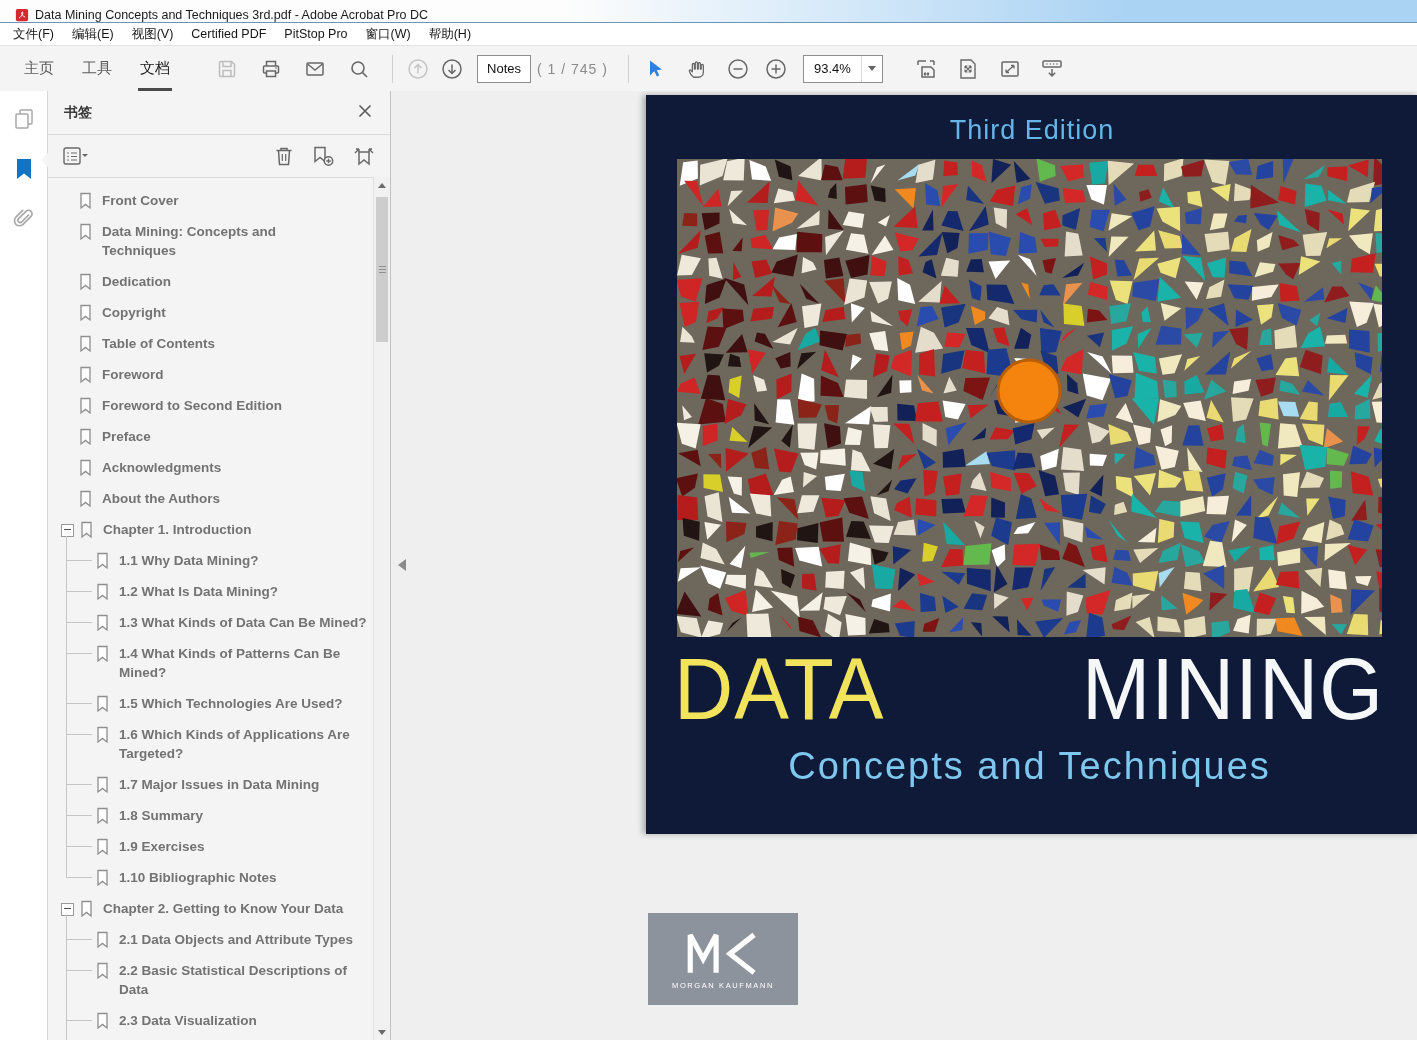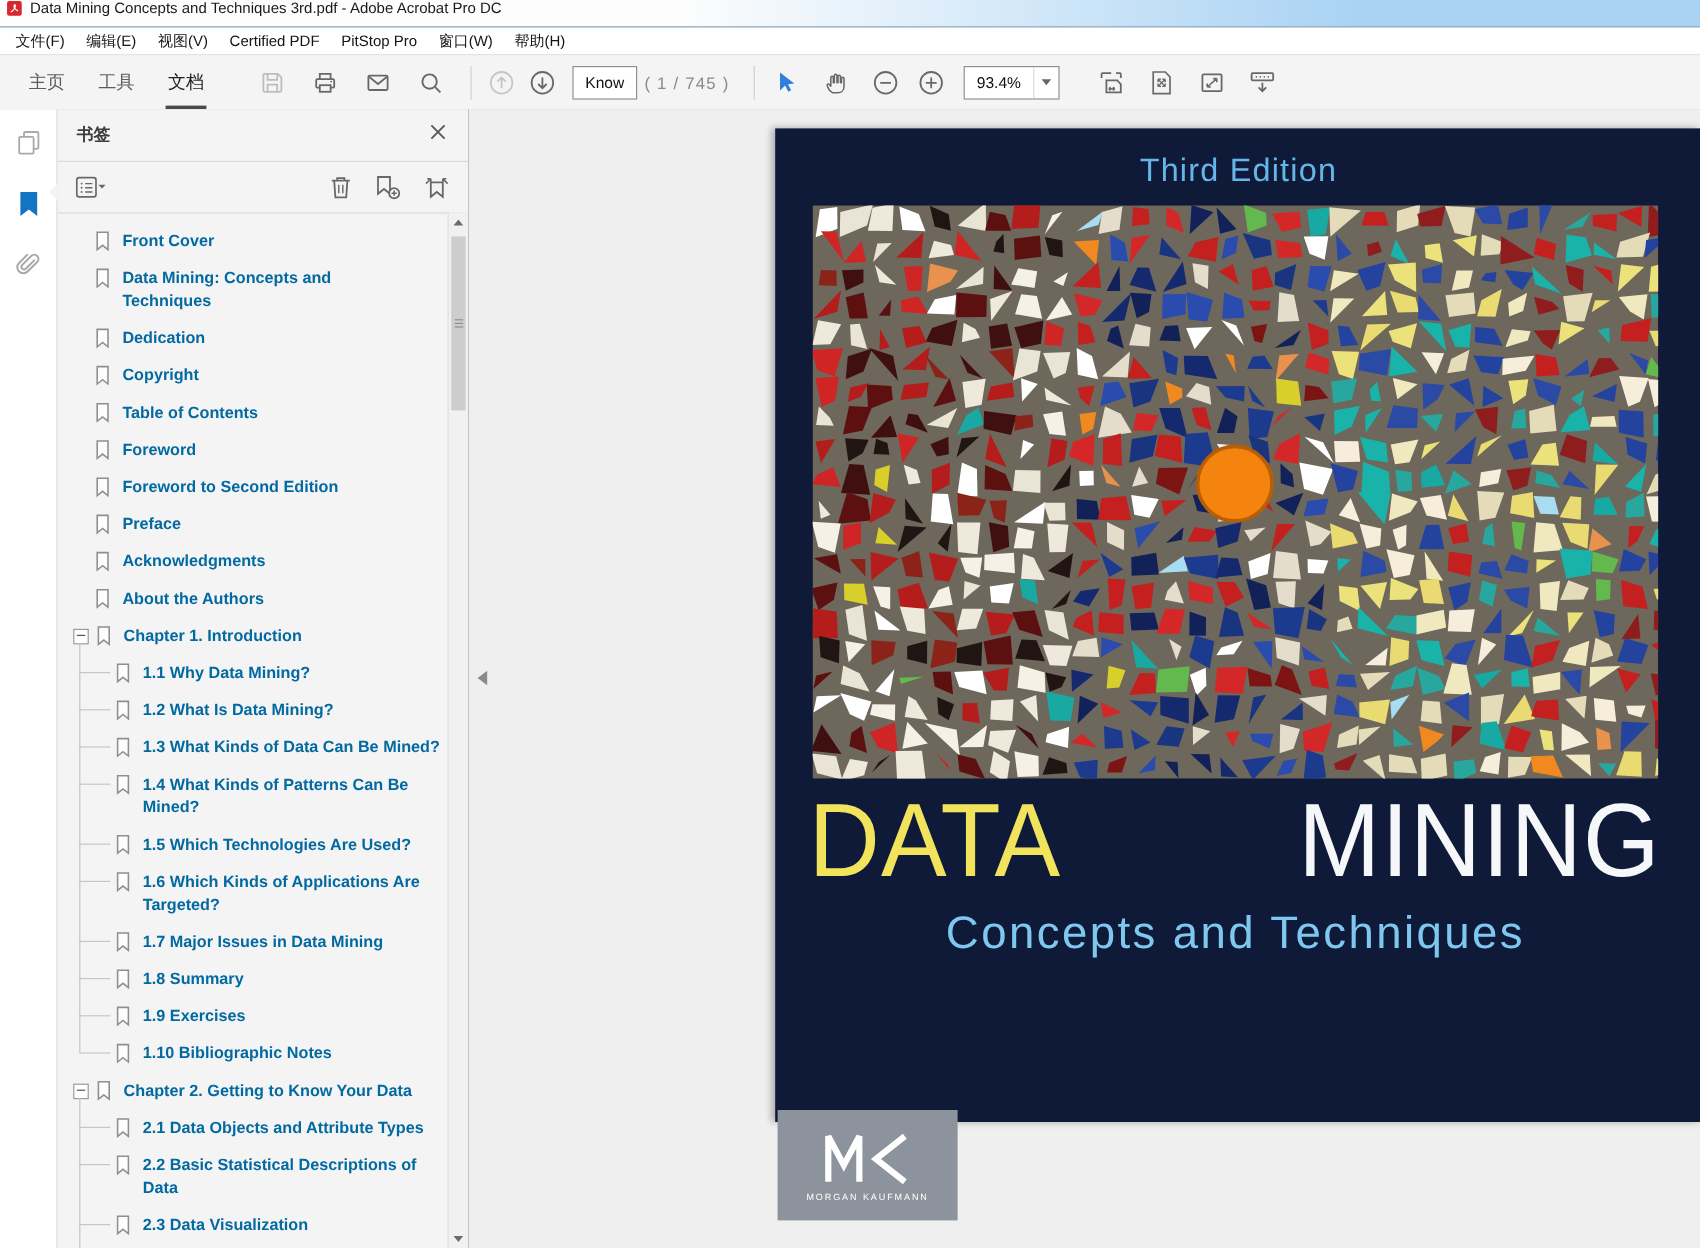--- a/index.html
+++ b/index.html
@@ -2,21 +2,21 @@
 <html style="--cover-bg: #0e1a38; --edition: #66b5e8; --title-data: #f2e35c; --title-mining: #f6f7f9; --subtitle: #7ec7ee; --publisher-box: #8d939c;"><head>
 <meta charset="utf-8">
 <style>
   html,body{margin:0;padding:0;background:#888;}
   body{width:1417px;height:1040px;overflow:hidden;position:relative;
        font-family:"Liberation Sans",sans-serif;-webkit-font-smoothing:antialiased;}
   .app{position:absolute;inset:0;background:#efefef;}
 
   
   .titlebar{height:22px;background:linear-gradient(to right,#fdfdfd 40%,#cfe6f8 62%,#a9d2f3 80%);
-    border-bottom:1px solid #6f94b4;display:flex;align-items:flex-start;padding-left:5px;}
+    border-bottom:1px solid #6f94b4;display:flex;align-items:flex-end;padding-left:15px;}
   .titlebar .wicon{width:14px;height:14px;margin-right:6px;flex:none;}
   .titlebar .wtitle{font-size:12.5px;color:#1a1a1a;}
 
   
   .menubar{height:22px;background:#ffffff;display:flex;align-items:center;padding-left:4px;}
   .menubar span{font-size:12.5px;color:#151515;padding:2px 9px;cursor:default;}
 
   
   .toolbar{height:45px;background:#f4f4f4;border-top:1px solid #e3e3e3;border-bottom:1px solid #b9b9b9;
     display:flex;align-items:center;}
@@ -48,21 +48,21 @@
   .panel{width:342px;background:#f4f4f4;border-right:1px solid #c2c2c2;position:relative;flex:none;font-weight:bold;}
   .panel-head{height:43px;display:flex;align-items:center;justify-content:space-between;
     padding:0 16px;border-bottom:1px solid #dadada;}
   .panel-head .ptitle{font-size:14px;color:#3c3c3c;}
   .panel-tools{height:42px;display:flex;align-items:center;padding:0 13px;border-bottom:1px solid #dadada;}
   .panel-tools .spacer{flex:1;}
   .ptbtn{display:flex;align-items:center;justify-content:center;margin-left:16px;}
   .bm-list{position:absolute;top:86px;bottom:0;left:0;right:16px;overflow:hidden;padding-top:8px;}
 
   .bm-row{display:flex;align-items:flex-start;padding:6px 4px 6px 0;font-size:13.5px;
-    color:#0369a1;line-height:19px;}
+    color:#737373;line-height:19px;}
   .bm-row .glyph{flex:none;margin-right:9px;margin-top:1px;}
   .bm-leaf{margin-left:30px;}
   .bm-chapter{margin-left:13px;}
   .bm-label{max-width:250px;}
   .minusbox{flex:none;width:11px;height:11px;background:#fff;border:1px solid #9a9a9a;position:relative;
     margin:4px 5px 0 0;}
   .minusbox::after{content:"";position:absolute;left:2px;right:2px;top:4px;border-top:1px solid #555;}
   .children-group{position:relative;}
   .children-group::before{content:"";position:absolute;left:18px;top:-9px;bottom:16px;border-left:1px solid #c6c6c6;}
   .bm-child{margin-left:47px;position:relative;}
@@ -78,21 +78,21 @@
   .sthumb{position:absolute;left:2px;right:2px;top:20px;height:145px;background:#cdcdcd;
     display:flex;align-items:center;justify-content:center;flex-direction:column;gap:2px;}
   .sthumb i{display:block;width:7px;border-top:1px solid #8f8f8f;}
 
   
   .viewer{flex:1;position:relative;background:#efefef;overflow:hidden;}
   .collapse-handle{position:absolute;left:7px;top:468px;width:0;height:0;
     border-top:6px solid transparent;border-bottom:6px solid transparent;border-right:8px solid #8a8a8a;}
 
   
-  .page{position:absolute;left:255px;top:16px;width:772px;height:828px;background:var(--cover-bg,#0e1a38);
+  .page{position:absolute;left:255px;top:4px;width:772px;height:739px;background:var(--cover-bg,#0e1a38);
     box-shadow:-3px 0 6px rgba(0,0,0,.3);}
   .edition{position:absolute;left:0;right:0;top:20px;text-align:center;font-size:27px;
     color:var(--edition,#66b5e8);letter-spacing:1px;}
   .mosaic{position:absolute;left:31px;top:64px;width:705px;height:478px;overflow:hidden;}
   .titleline{position:absolute;left:28px;top:553px;width:710px;display:flex;
     justify-content:space-between;line-height:1;}
   .titleline .w1{font-size:82px;color:var(--title-data,#f2e35c);letter-spacing:1px;transform:scaleY(1.06);}
   .titleline .w2{font-size:82px;color:var(--title-mining,#f6f7f9);letter-spacing:1px;transform:scaleY(1.06);}
   .subtitle{position:absolute;left:31px;top:650px;width:705px;text-align:center;font-size:38px;
     color:var(--subtitle,#7ec7ee);letter-spacing:2px;}
@@ -166,21 +166,21 @@
           <path d="M12 16.5v-9M8.5 11L12 7.5 15.5 11"></path>
       </svg>
     </div>
     <div class="tbtn">
       <svg width="24" height="24" viewBox="0 0 24 24" fill="none" stroke="#686868" stroke-width="1.5">
         <circle cx="12" cy="12" r="9"></circle>
           <path d="M12 7.5v9M8.5 13l3.5 3.5L15.5 13"></path>
       </svg>
     </div>
 
-    <div class="pagebox">Know</div>
+    <div class="pagebox">Notes</div>
     <div class="pagecount">( 1 / 745 )</div>
 
     <div class="tsep" style="margin-left:14px;"></div>
 
     <div class="tbtn">
       <svg width="22" height="22" viewBox="0 0 22 22">
         <path d="M7 2.5v15l4.3-4.2 2.6 5.2 2.4-1.2-2.6-5 5.2-.8z" fill="#2f80de"></path>
       </svg>
     </div>
     <div class="tbtn" style="margin-left:8px;">

